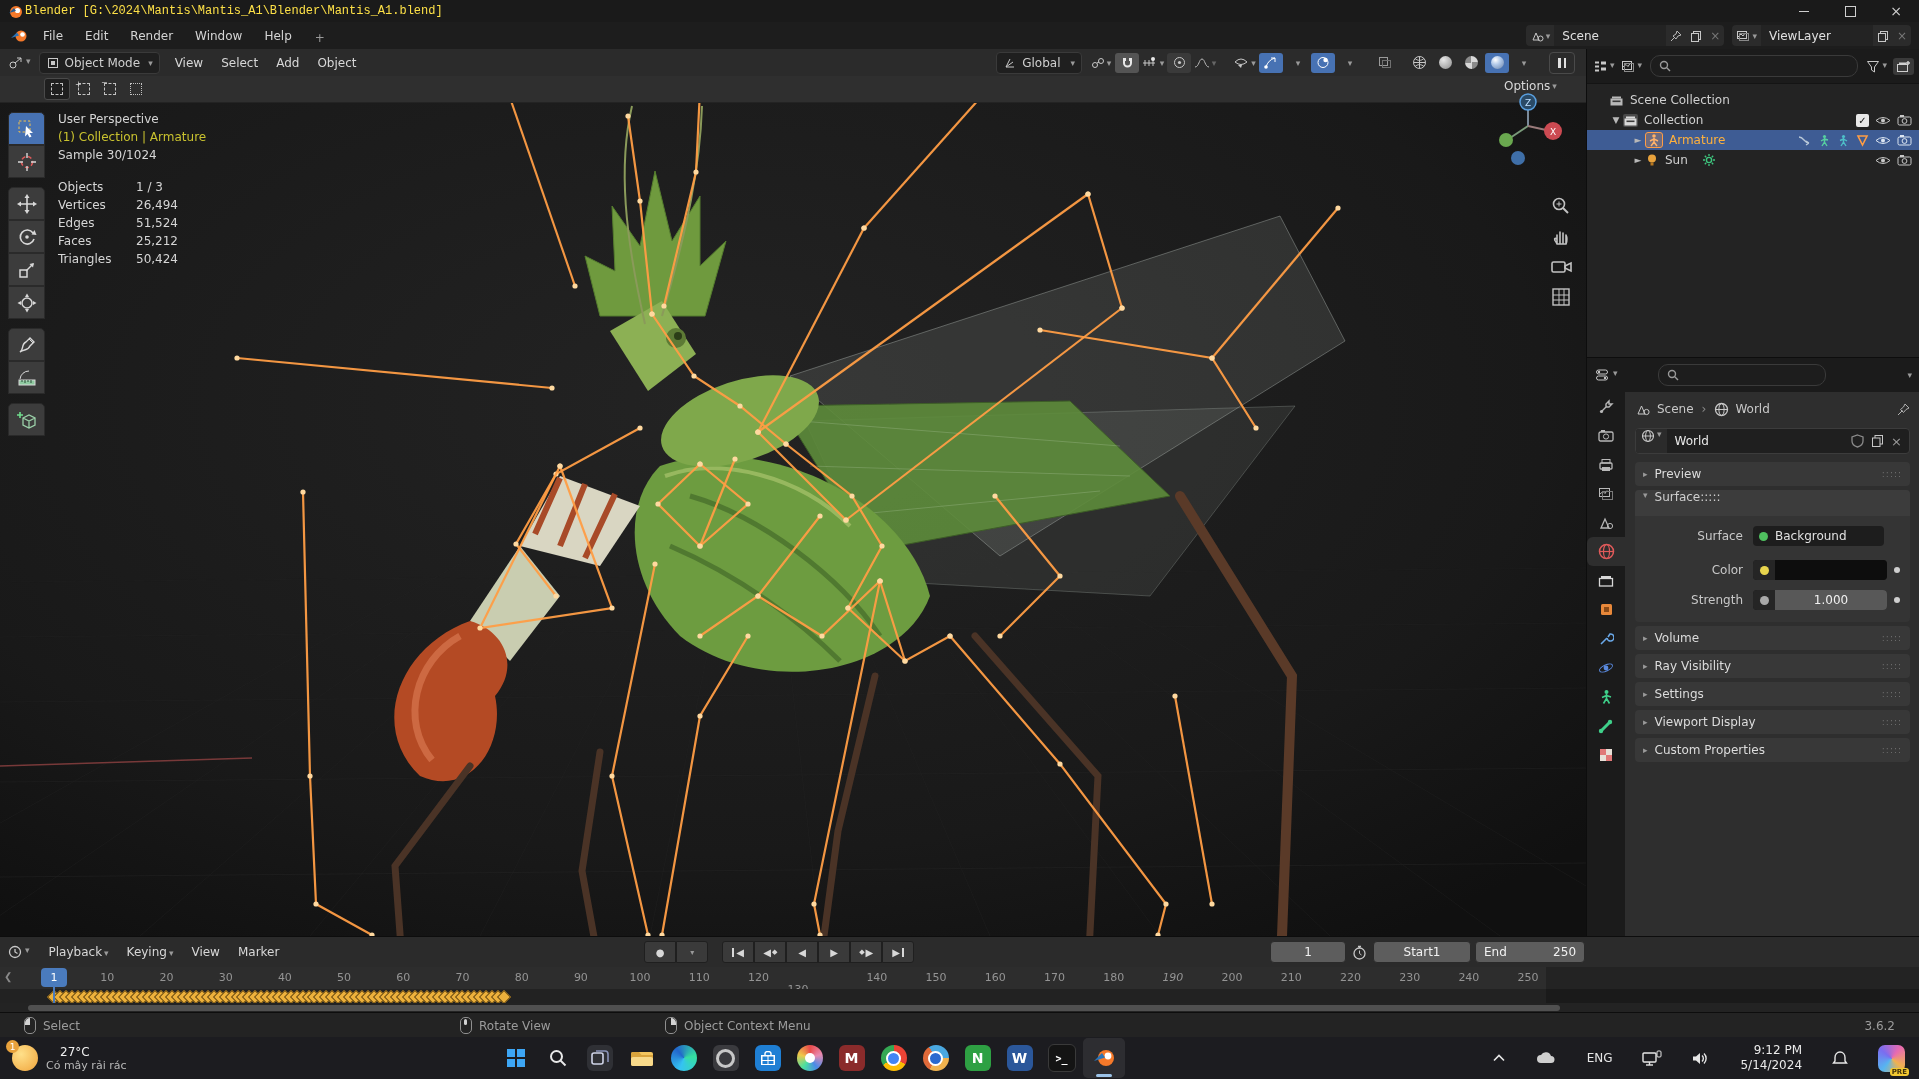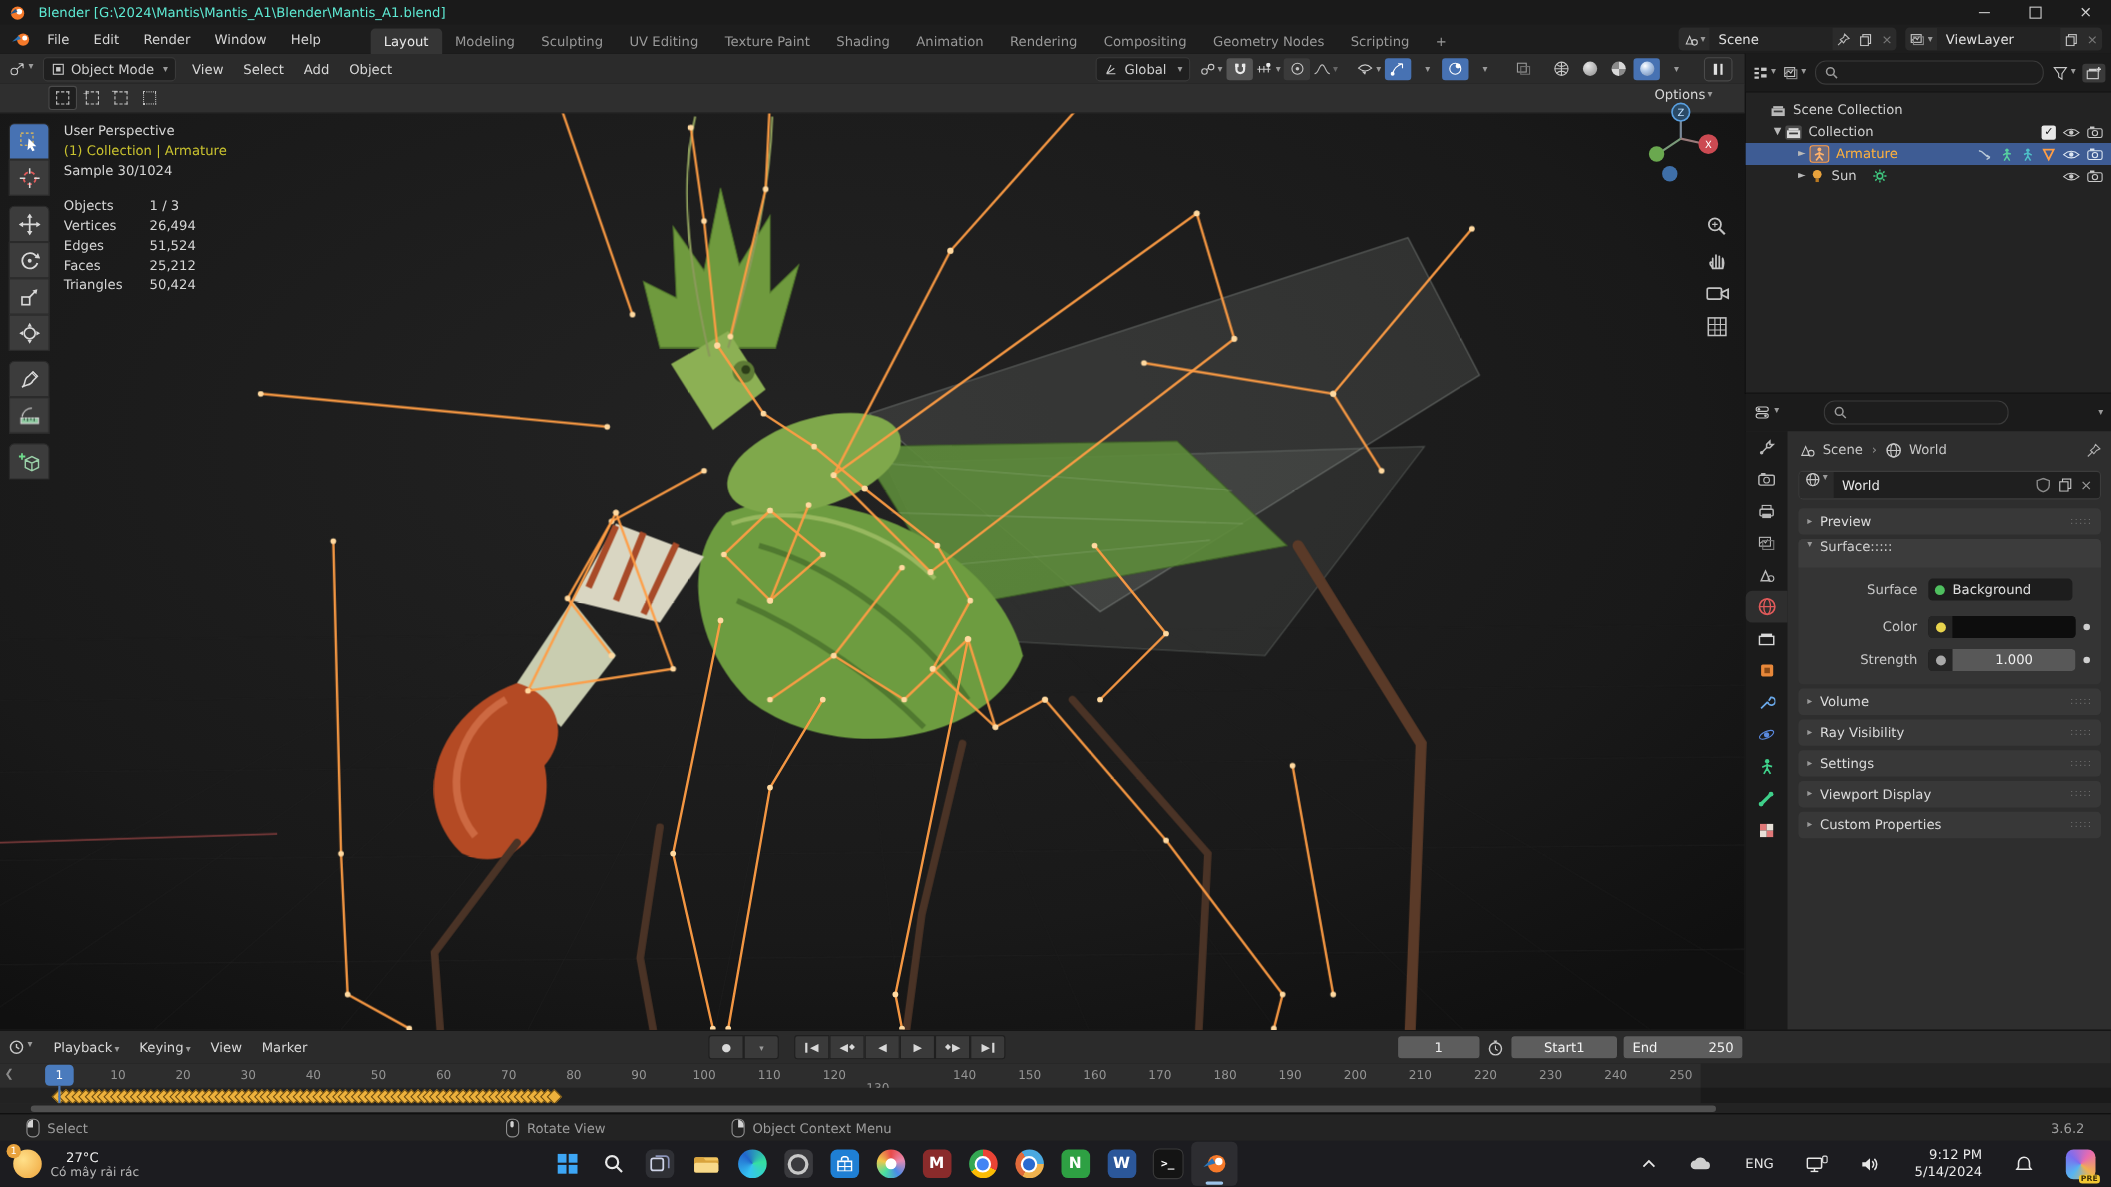--- a/index.html
+++ b/index.html
@@ -4,21 +4,21 @@
 <style>
   html,body{margin:0;padding:0;background:#000;}
   #root{position:relative;width:1919px;height:1079px;overflow:hidden;background:#161616;
         font-family:"DejaVu Sans",sans-serif;font-size:12px;color:#cfcfcf;-webkit-font-smoothing:antialiased;}
   .abs{position:absolute;}
   .row{display:flex;align-items:flex-start;}
   .grow{flex:1;}
   svg{display:block;}
   
   #titlebar{left:0;top:0;width:1919px;height:22px;background:#1a1a1a;display:flex;align-items:center;}
-  #titlebar .title{color:#5eead4;font-size:12px;margin-left:12px;}
+  #titlebar .title{color:#fde047;font-size:12px;margin-left:2px;font-family:Liberation Mono, monospace;}
   .winbtn{width:46px;height:22px;display:flex;align-items:center;justify-content:center;color:#cfcfcf;}
   .winbtn .bar{width:10px;height:1px;background:#cfcfcf;}
   .winbtn .box{width:9px;height:9px;border:1px solid #cfcfcf;}
   .winbtn.close{font-size:14px;}
   
   #topbar{left:0;top:22px;width:1919px;height:27px;background:#1d1d1d;display:flex;align-items:center;border-bottom:1px solid #101010;}
   .menu-item{padding:0 11px;color:#d4d4d4;height:27px;display:flex;align-items:center;}
   .ws-tab{padding:0 12px;height:23px;display:flex;align-items:center;color:#999;border-radius:4px 4px 0 0;margin-top:4px;}
   .ws-tab.active{background:#353535;color:#e8e8e8;}
   .sel-group{background:#2b2b2b;border-radius:4px;height:21px;display:flex;align-items:center;margin-right:8px;overflow:hidden;}
@@ -142,33 +142,20 @@
       <circle cx="11" cy="7" r="5.5" fill="#f5792a"></circle>
         <circle cx="12.5" cy="5.5" r="2.3" fill="#fff"></circle>
         <path d="M1,9 L7,3.5 L9,6.5 Z" fill="#2a74b8"></path>
     </svg>
     <div id="topMenus" class="row">
         <div class="menu-item">File</div>
         <div class="menu-item">Edit</div>
         <div class="menu-item">Render</div>
         <div class="menu-item">Window</div>
         <div class="menu-item">Help</div>
-      </div>
-    <div id="wsTabs" class="row" style="margin-left:34px">
-        <div class="ws-tab active">Layout</div>
-        <div class="ws-tab">Modeling</div>
-        <div class="ws-tab">Sculpting</div>
-        <div class="ws-tab">UV Editing</div>
-        <div class="ws-tab">Texture Paint</div>
-        <div class="ws-tab">Shading</div>
-        <div class="ws-tab">Animation</div>
-        <div class="ws-tab">Rendering</div>
-        <div class="ws-tab">Compositing</div>
-        <div class="ws-tab">Geometry Nodes</div>
-        <div class="ws-tab">Scripting</div>
       </div>
     <div class="ws-tab">+</div>
     <span class="grow"></span>
     <div class="sel-group">
       <span class="seg">
         <svg width="14" height="12">
             <path d="M3,10 L6,3 L9,10 Z" fill="none" stroke="#c8c8c8"></path>
             <circle cx="10.5" cy="8.5" r="2.5" fill="none" stroke="#c8c8c8"></circle>
           </svg>
         <span class="mini">▾</span>
@@ -1071,21 +1058,21 @@
         <span class="tick" style="left: 580.88px;">90</span>
         <span class="tick" style="left: 640.08px;">100</span>
         <span class="tick" style="left: 699.28px;">110</span>
         <span class="tick" style="left: 758.48px;">120</span>
         <span class="tick" style="left: 798px; margin-top: 12px;">130</span>
         <span class="tick" style="left: 876.88px;">140</span>
         <span class="tick" style="left: 936.08px;">150</span>
         <span class="tick" style="left: 995.28px;">160</span>
         <span class="tick" style="left: 1054.48px;">170</span>
         <span class="tick" style="left: 1113.68px;">180</span>
-        <span class="tick" style="left: 1172.88px;">190</span>
+        <span class="tick" style="left: 1172.88px; font-style: italic;">190</span>
         <span class="tick" style="left: 1232.08px;">200</span>
         <span class="tick" style="left: 1291.28px;">210</span>
         <span class="tick" style="left: 1350.48px;">220</span>
         <span class="tick" style="left: 1409.68px;">230</span>
         <span class="tick" style="left: 1468.88px;">240</span>
         <span class="tick" style="left: 1528.08px;">250</span>
       </div>
     <div id="keysband">
         <span class="kdiamond" style="left: 54px;"></span>
         <span class="kdiamond" style="left: 59.92px;"></span>

